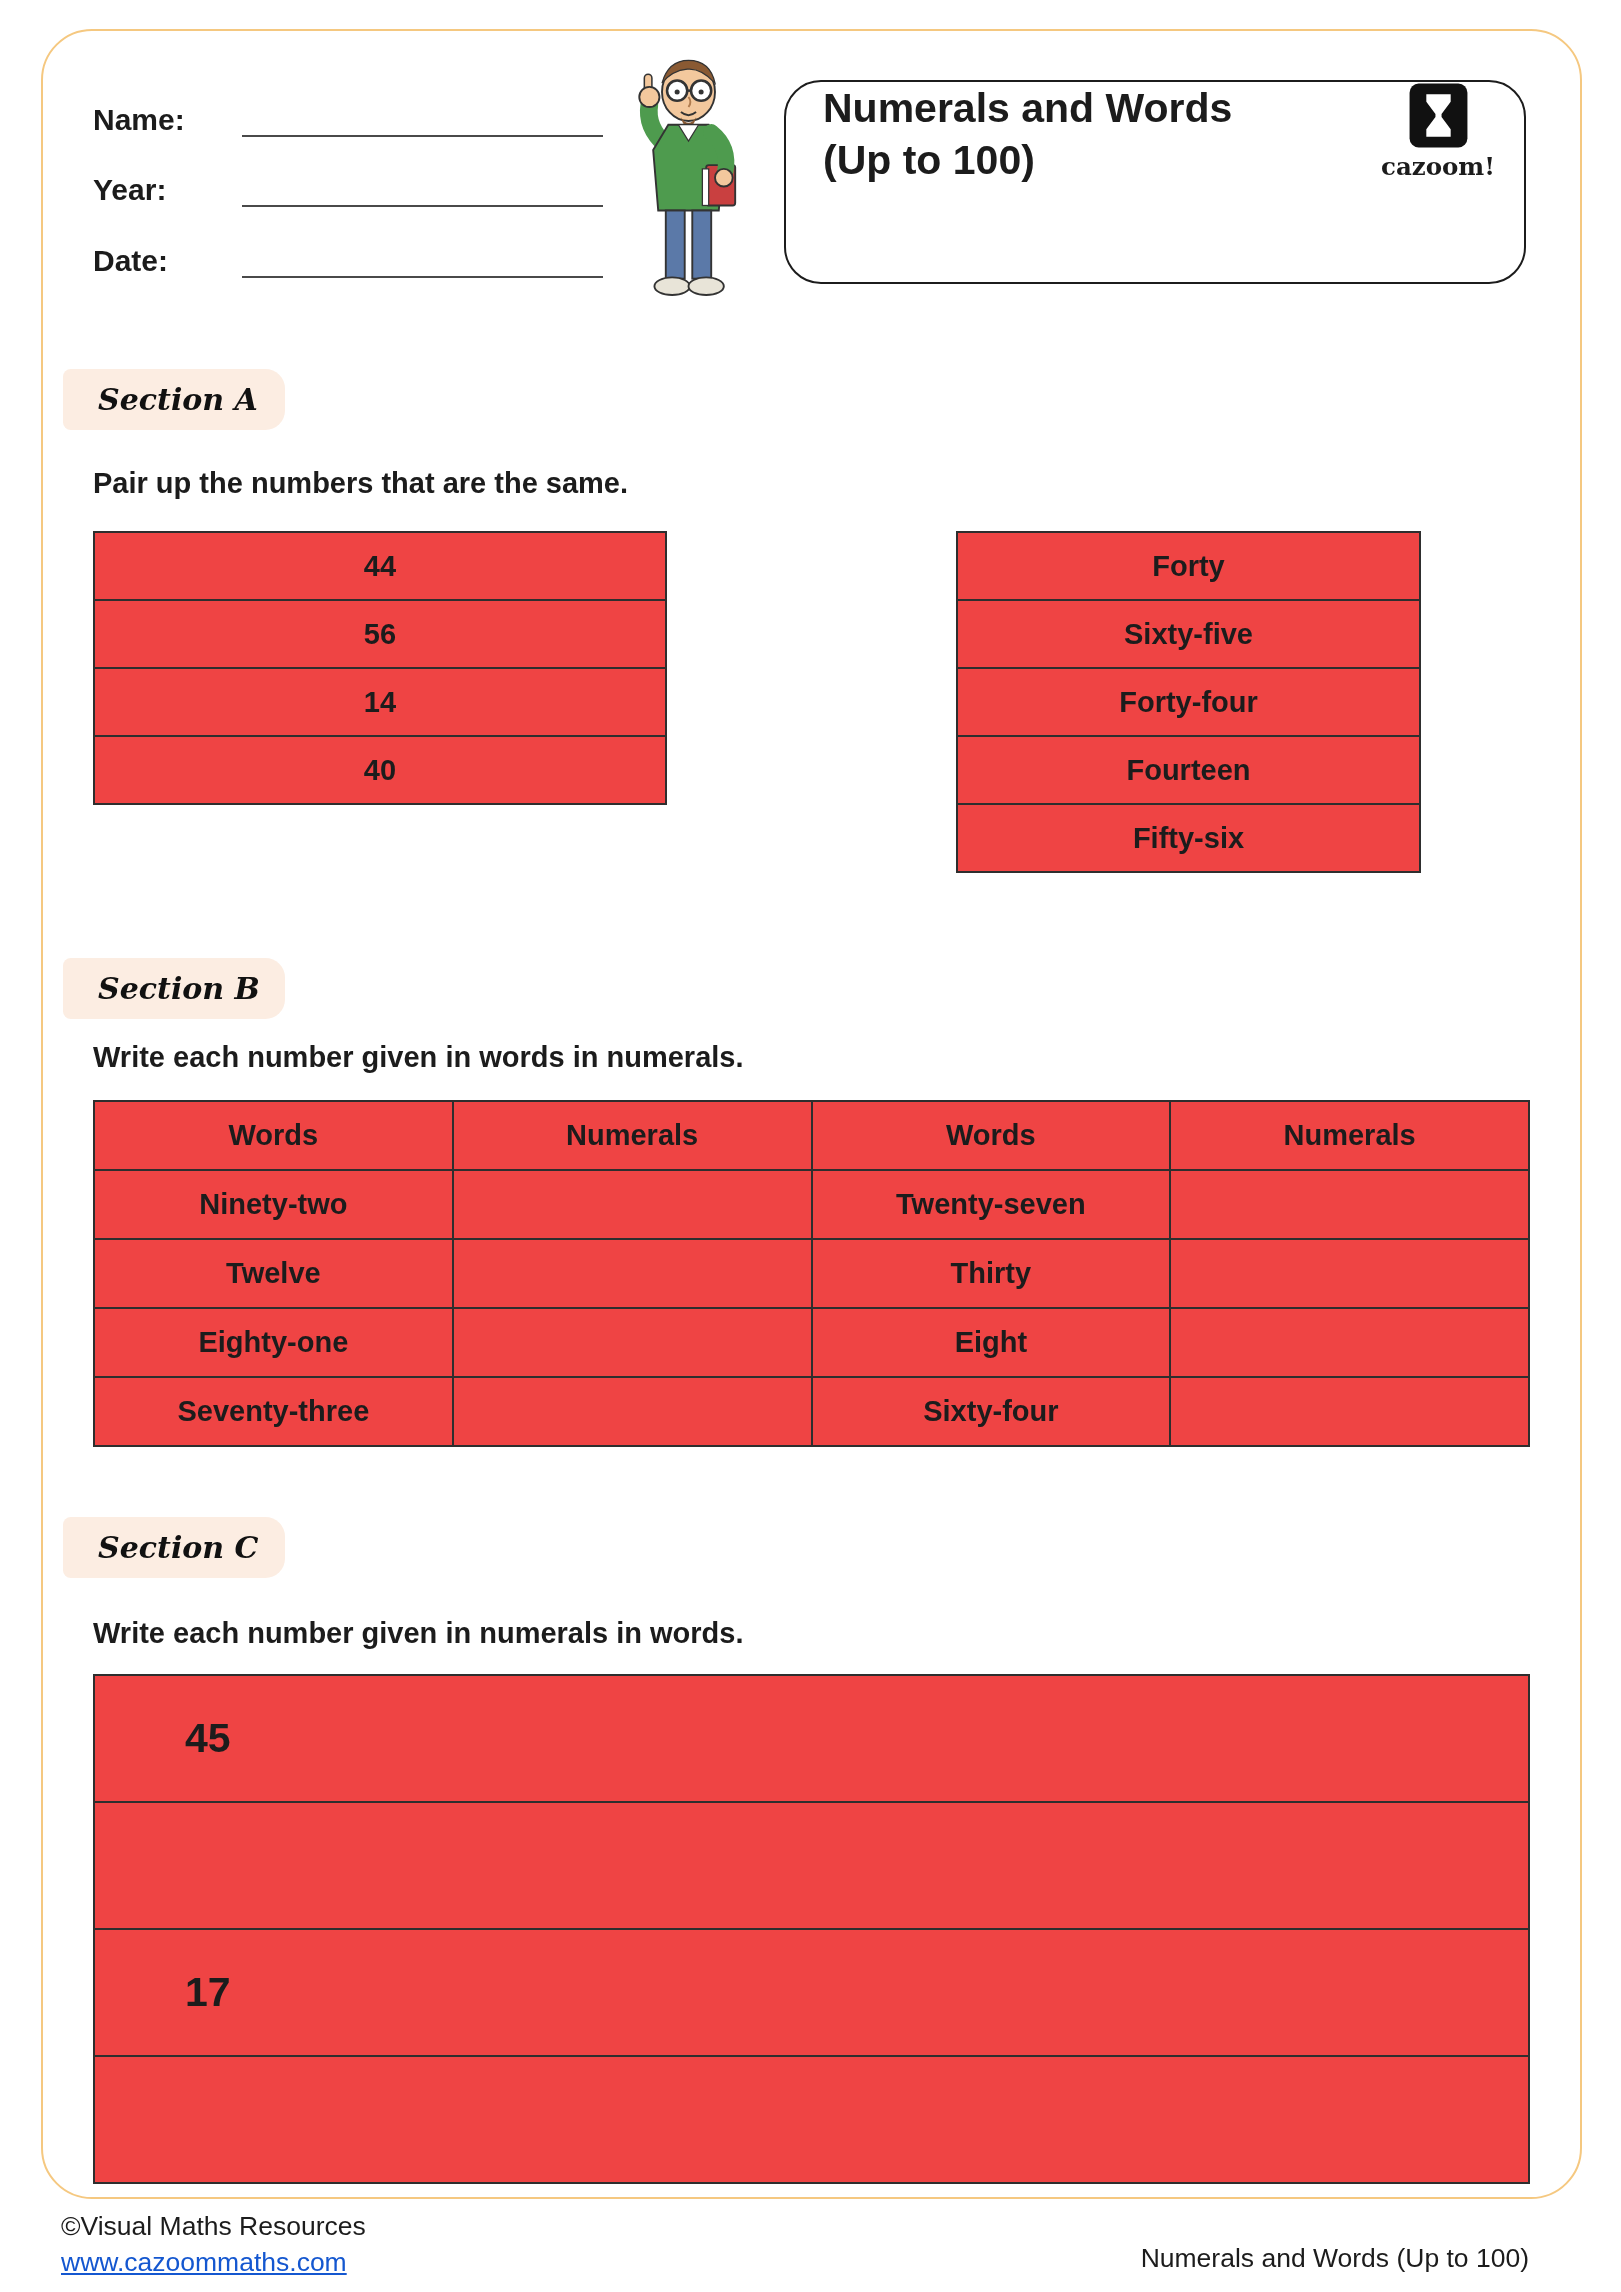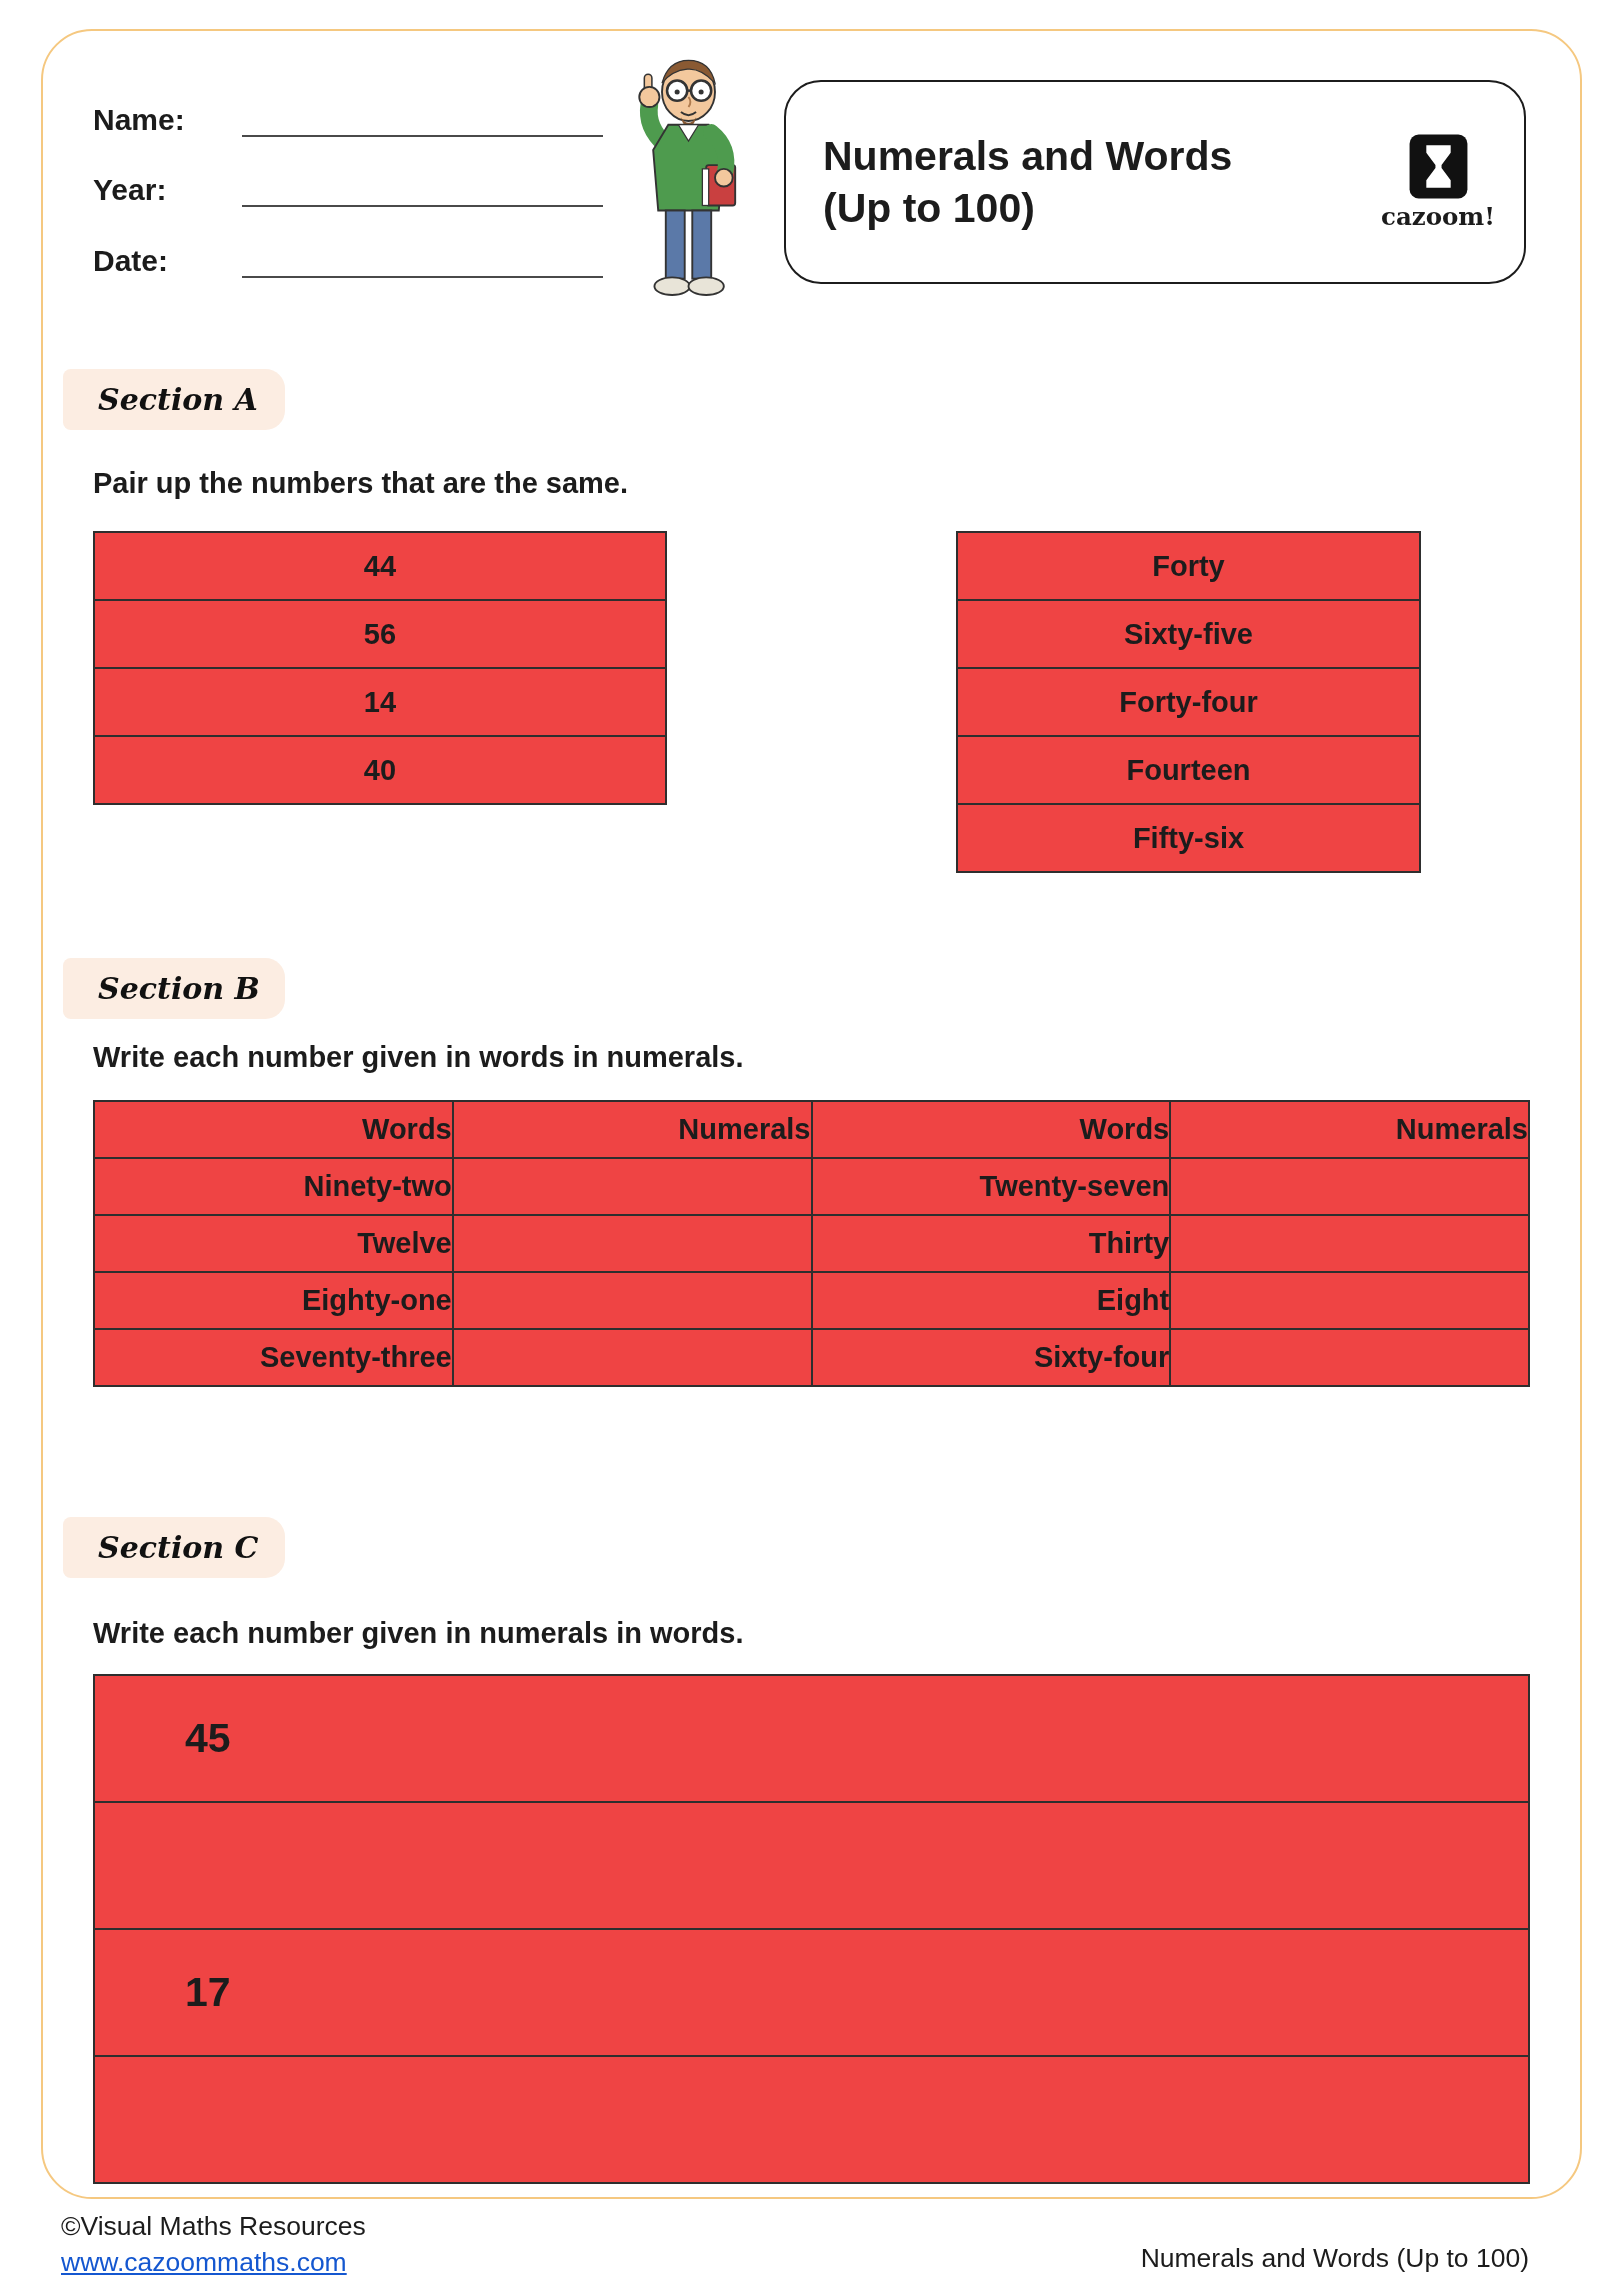--- a/index.html
+++ b/index.html
@@ -23,21 +23,21 @@
   .field-label { font-size:30px; font-weight:700; width:149px; }
   .field-line { width:361px; border-bottom:2.9px solid #4a4a4a; height:33px; }
 
   
   .character { position:absolute; left:610px; top:49px; width:157px; height:265px; }
 
   
   .title-box {
     position:absolute; left:784px; top:80px; width:742px; height:204px;
     border:2.9px solid #1c1c1c; border-radius:37px;
-    display:flex; align-items:center; padding:0 29px 0 37px; background:#fff;
+    display:flex; padding:0 29px 0 37px; background:#fff;
   }
   .title-text { flex:1; font-size:41px; font-weight:700; line-height:1.28; }
   .logo { width:114px; display:flex; flex-direction:column; align-items:center; }
   .logo-text { font-family:"DejaVu Serif", serif; font-weight:700; font-size:24.5px; margin-top:2.9px; }
 
   
   .section-tag {
     position:absolute; left:63px; width:222px; height:61px;
     background:var(--section_tag_bg, #FCEDE2);
     display:flex; align-items:center; padding-left:35px;
@@ -58,21 +58,21 @@
   table.w-table { border-collapse:collapse; position:absolute; background:#ef4444; }
   .w-table td, .w-table th {
     border:2px solid var(--table_border, #2e2e2e);
     font-size:29px; font-weight:700; text-align:center; vertical-align:middle;
   }
   #table-a-num  { left:93px;  top:531px; width:574px; }
   #table-a-words{ left:956px; top:531px; width:465px; }
   #table-a-num td, #table-a-words td { height:68px; }
 
   #table-b { left:93px; top:1100px; width:1437px; table-layout:fixed; }
-  #table-b th, #table-b td { height:57px;text-align:right; }
+  #table-b th, #table-b td { height:69px; }
 
   #table-c { left:93px; top:1674px; width:1437px; }
   #table-c td { height:127px; text-align:left; padding-left:90px; font-size:41px; font-weight:600; }
 
   
   .footer-left { position:absolute; left:61px; top:2209px; font-size:26.5px; line-height:1.35; }
   .footer-left a { color:var(--link, #1457d0); text-decoration:underline; }
   .footer-right { position:absolute; right:92px; top:2243px; font-size:26.5px; }
 </style>
 </head>

